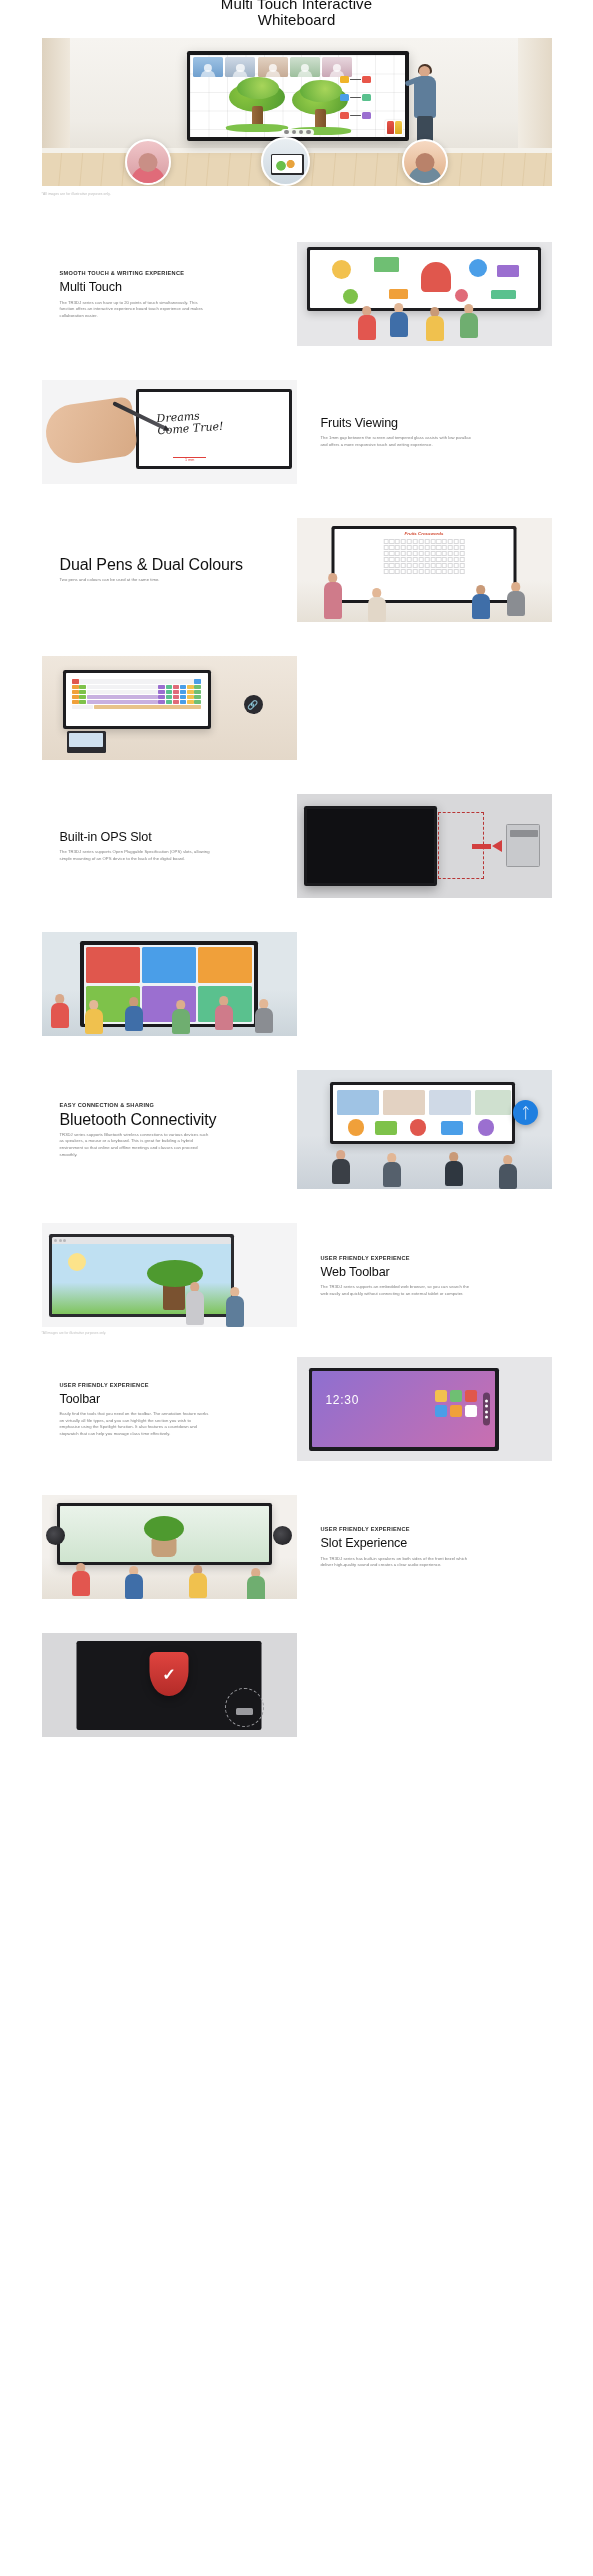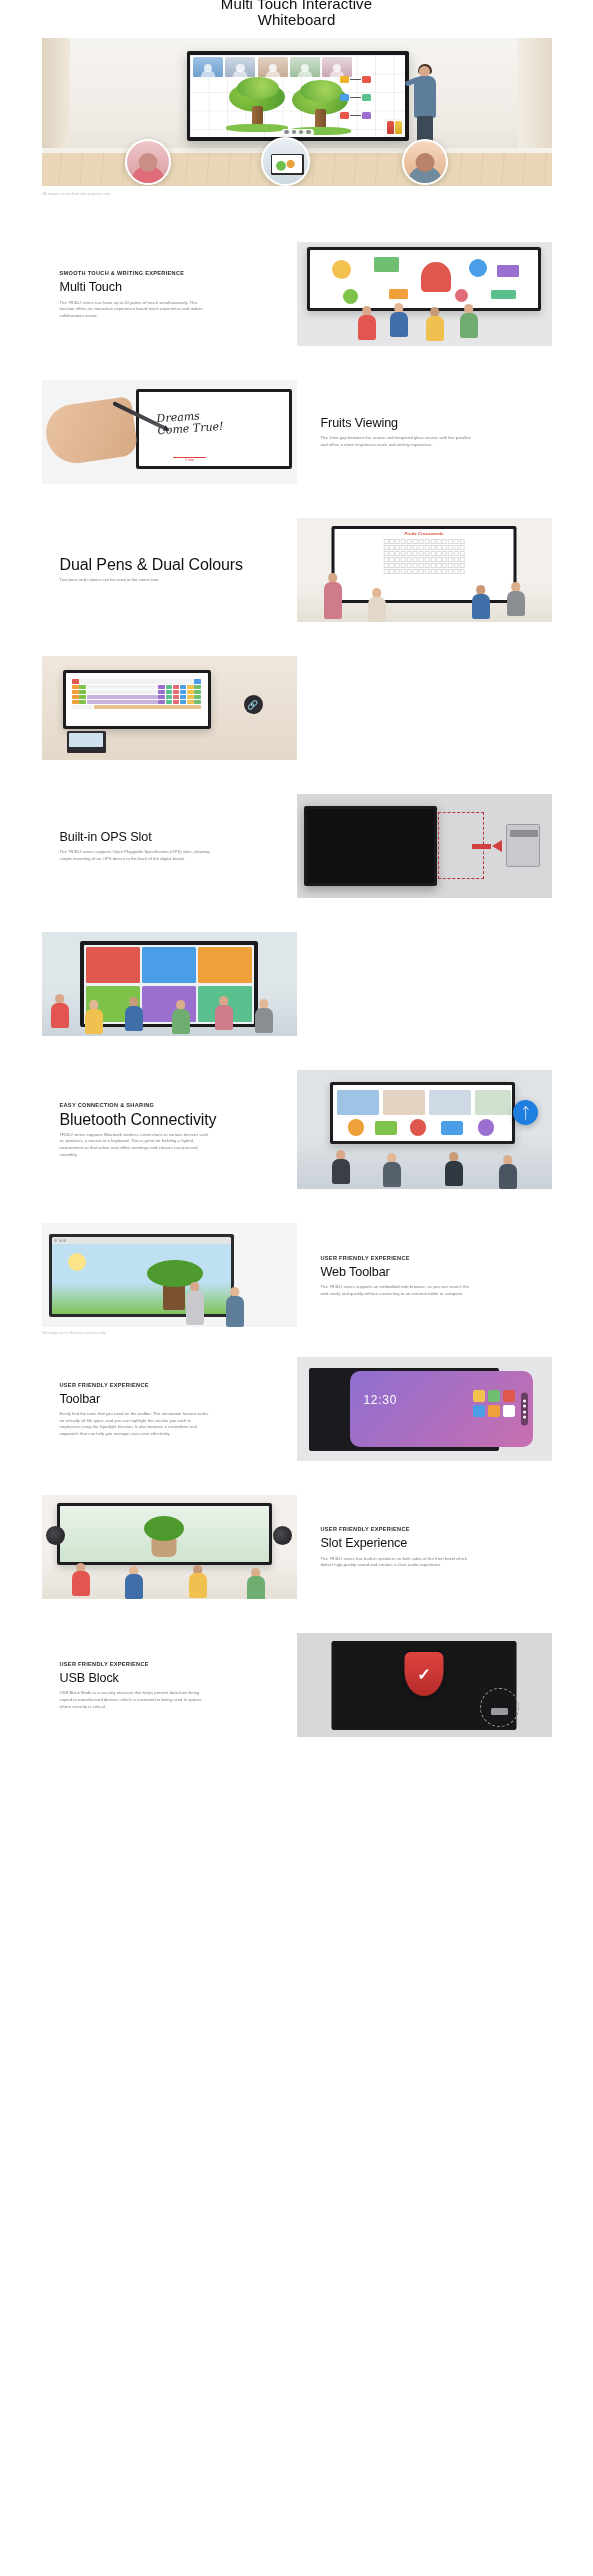--- a/index.html
+++ b/index.html
@@ -237,21 +237,21 @@
     box-shadow:0 1.5px 6px rgba(0,0,0,.3);}
 
   
   .browser{position:absolute;left:7.4px;top:10.4px;width:185px;height:83px;background:#2a2a2e;border-radius:2.2px;padding:3px;}
   .browser .bar{height:6.7px;background:#e4e4e6;border-radius:1.5px 1.5px 0 0;display:flex;align-items:center;gap:1.5px;padding:0 2.2px;}
   .browser .bar i{width:3px;height:3px;border-radius:50%;background:#b6b6ba;display:block;}
   .browser .view{height:calc(100% - 6.7px);background:#fff;border-radius:0 0 1.5px 1.5px;position:relative;overflow:hidden;}
 
   
   .tb-screen{position:absolute;left:12px;top:10.4px;width:190px;height:83px;background:#1b1b1f;border-radius:2.2px;padding:3.7px;}
-  .tb-inner{width:100%;height:100%;border-radius:10px;background:linear-gradient(135deg,#8e6fd0,#c96fb0);position:relative;overflow:hidden;margin-left:38px;}
+  .tb-inner{width:100%;height:100%;border-radius:1px;background:linear-gradient(135deg,#8e6fd0,#c96fb0);position:relative;overflow:hidden;}
   .tb-clock{position:absolute;left:13.3px;top:22px;color:#fff;font-size:12px;letter-spacing:0.7px;}
   .tb-tiles{position:absolute;right:18px;top:19px;display:grid;grid-template-columns:repeat(3,12px);gap:3px;}
   .tb-tiles i{display:block;width:12px;height:12px;border-radius:2.2px;}
   .tb-dock{position:absolute;right:4.4px;top:50%;transform:translateY(-50%);width:7.4px;height:33px;
     background:rgba(0,0,0,.45);border-radius:3.7px;display:flex;flex-direction:column;gap:2.2px;align-items:center;justify-content:center;}
   .tb-dock i{width:3px;height:3px;border-radius:50%;background:#fff;display:block;}
 
   
   .spk{position:absolute;width:19px;height:19px;border-radius:50%;
     background:radial-gradient(circle at 40% 40%,#4a4a4f,#1b1b1e);}
@@ -805,25 +805,20 @@
         </div>
         <div class="kid" style="left:214px;top:73px;">
           <span class="h" style="background:#dcae8c;"></span>
           <span class="b" style="background:#6fae70;"></span>
         </div>
       </div>
     </div>
   </div>
 
   <div class="feature" style="margin-top:34px;margin-bottom:22px;">
-    <div class="col-txt">
-      <div class="eyebrow">USER FRIENDLY EXPERIENCE</div>
-      <div class="f-title">USB Block</div>
-      <div class="f-body">USB Block Mode is a security measure that helps prevent data from being copied to unauthorised devices, which is essential for being used in spaces where security is critical.</div>
-    </div>
     <div class="col-img">
       <div class="scene grey">
         <div class="dark-tv"></div>
         <div class="shield">
             <b>✓</b>
           </div>
         <div class="usb-circle"></div>
         <div class="usb-plug"></div>
       </div>
     </div>

